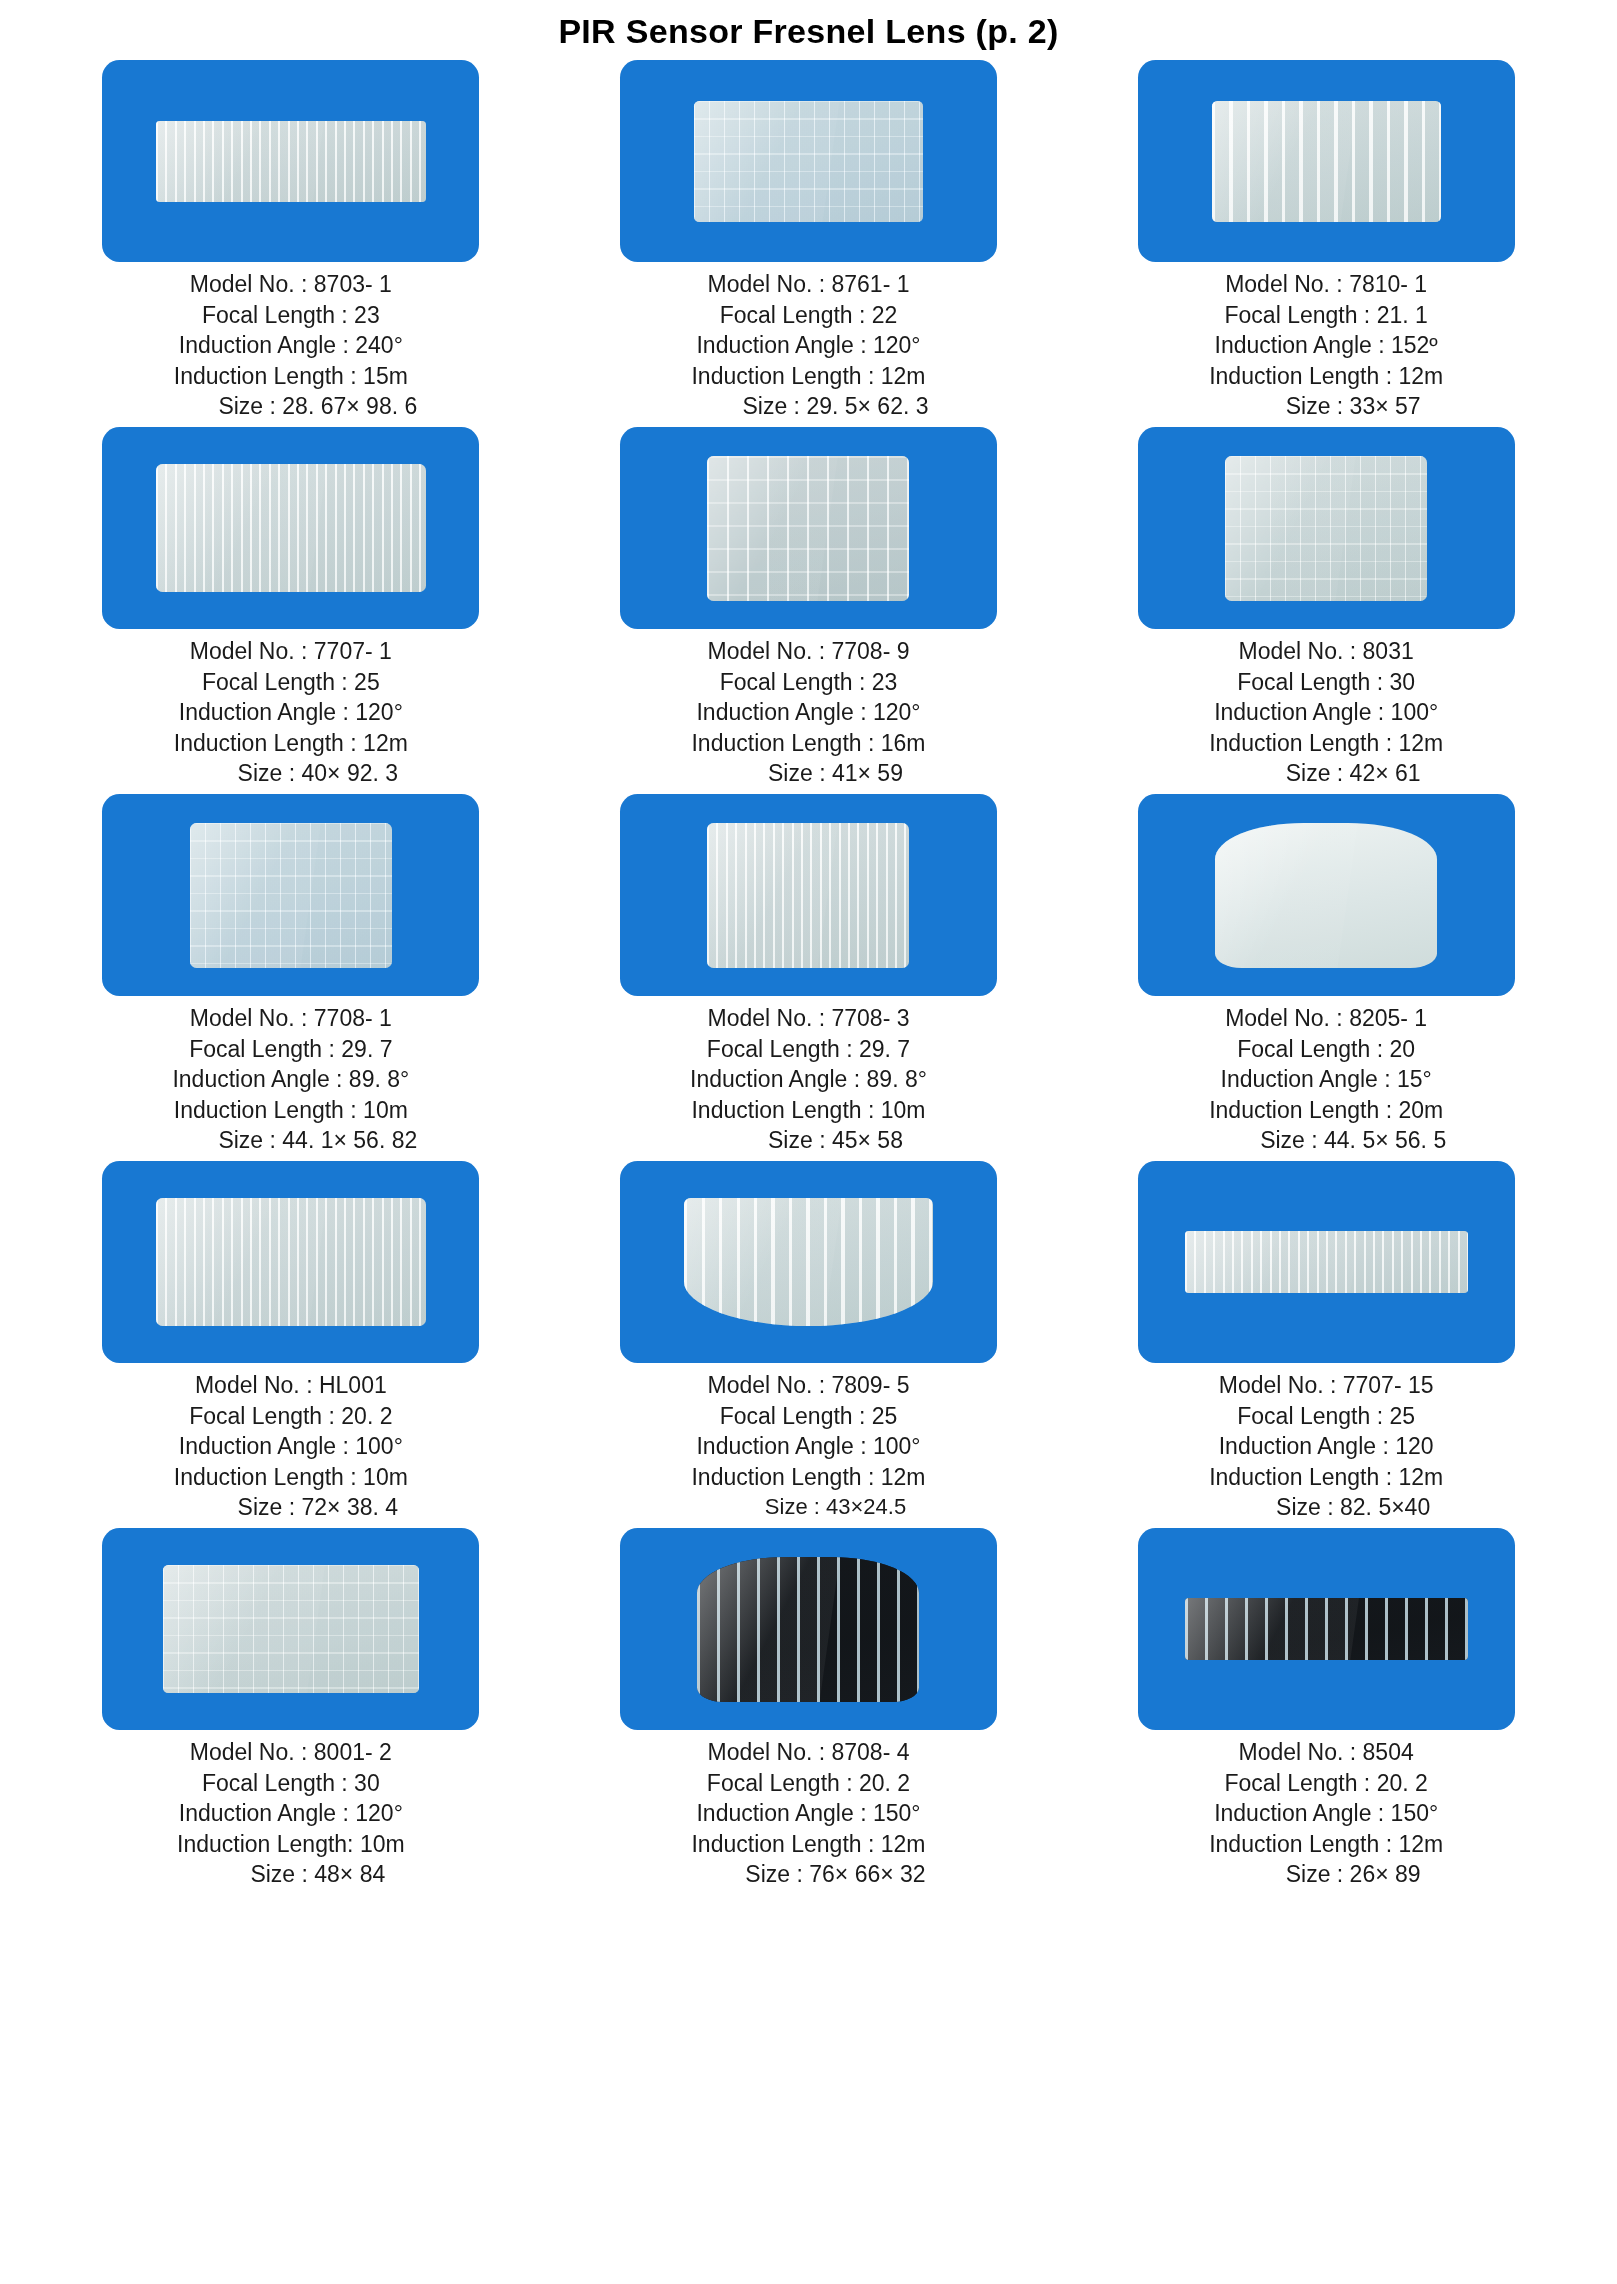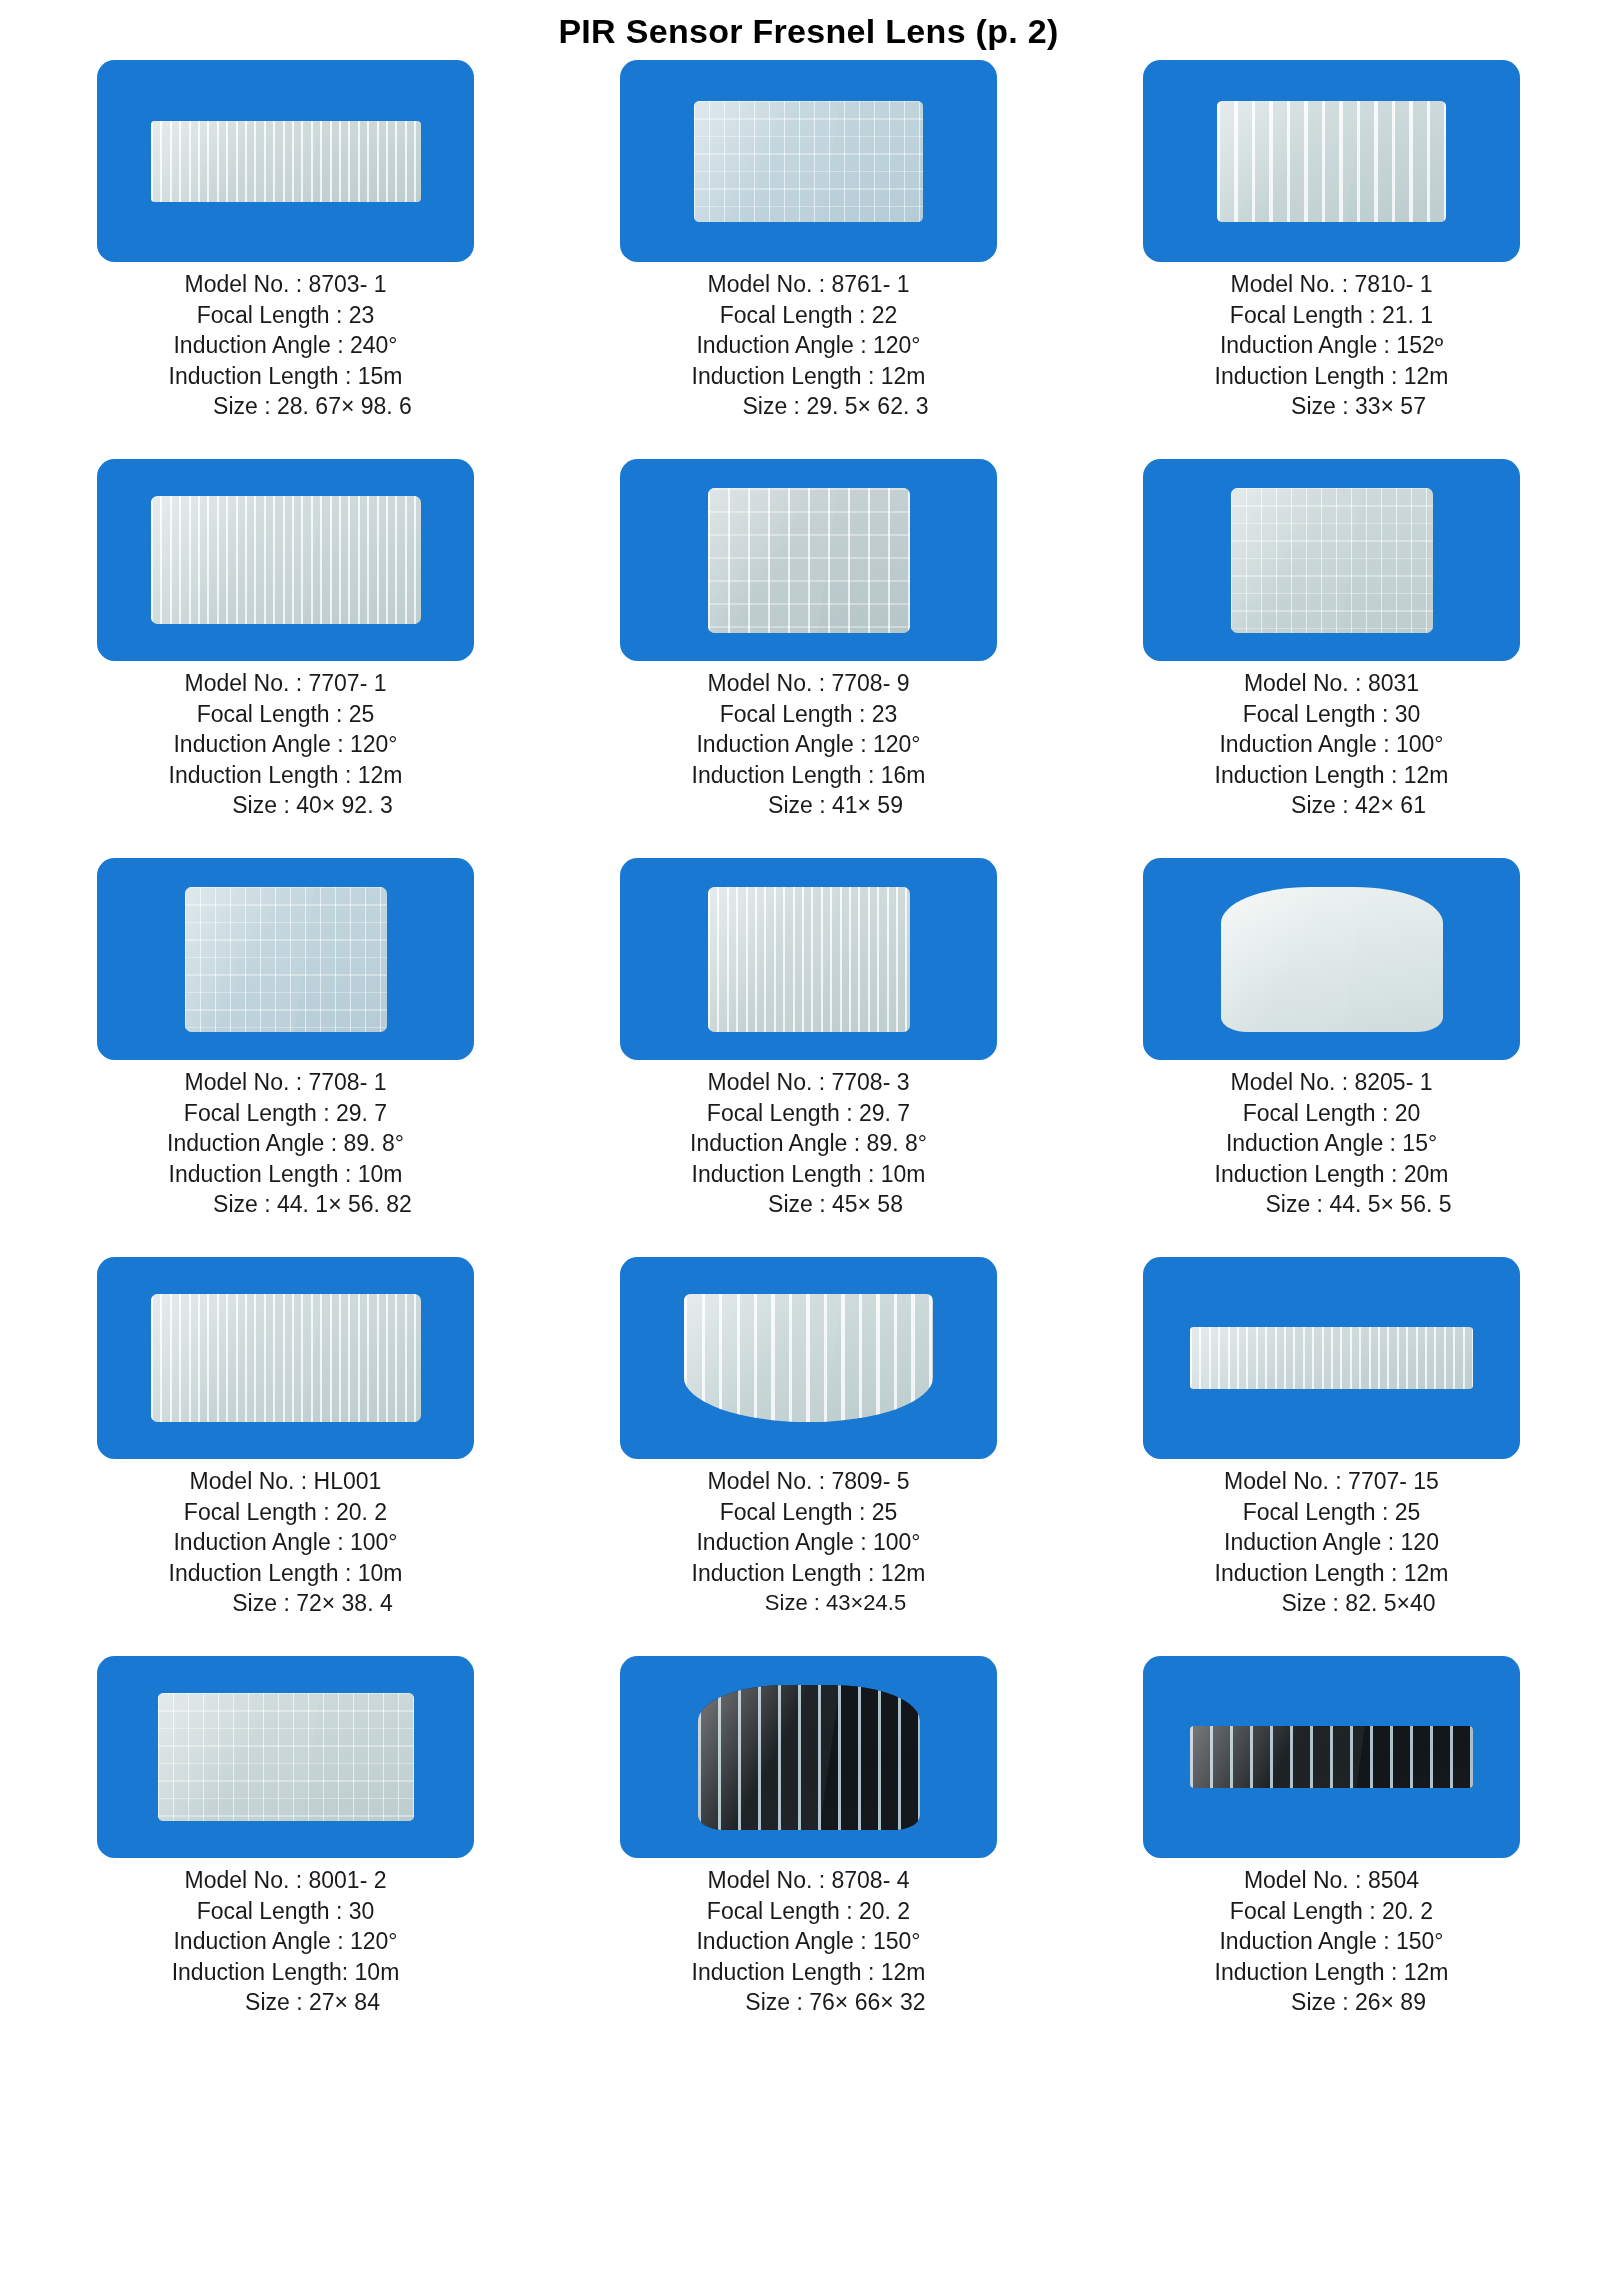--- a/index.html
+++ b/index.html
@@ -27,21 +27,20 @@
     font-weight: bold;
     letter-spacing: 0.3px;
     margin: 12px 0 9.4px 0;
     color: #000000;
   }
   .grid {
     display: grid;
     grid-template-columns: repeat(3, 1fr);
     column-gap: 16px;
     row-gap: 0px;
-    gap: 32px;
   }
   .cell {
     display: flex;
     flex-direction: column;
     align-items: center;
     padding-bottom: 5.4px;
   }
   .photo {
     width: 377px;
     height: 202px;
@@ -364,21 +363,21 @@
         <div class="lens white shape-notch">
           <div class="ribs dots"></div>
           <div class="gloss"></div>
         </div>
       </div>
       <div class="caption">
         <div class="line">Model No. : 8001- 2</div>
         <div class="line">Focal Length : 30</div>
         <div class="line">Induction Angle : 120°</div>
         <div class="line">Induction Length: 10m</div>
-        <div class="line size">Size : 27×  84</div>
+        <div class="line size">Size : 48×  84</div>
       </div>
     </div>
 
     <div class="cell">
       <div class="photo">
         <div class="lens dark shape-curve">
           <div class="ribs darkcells"></div>
           <div class="gloss"></div>
         </div>
       </div>

